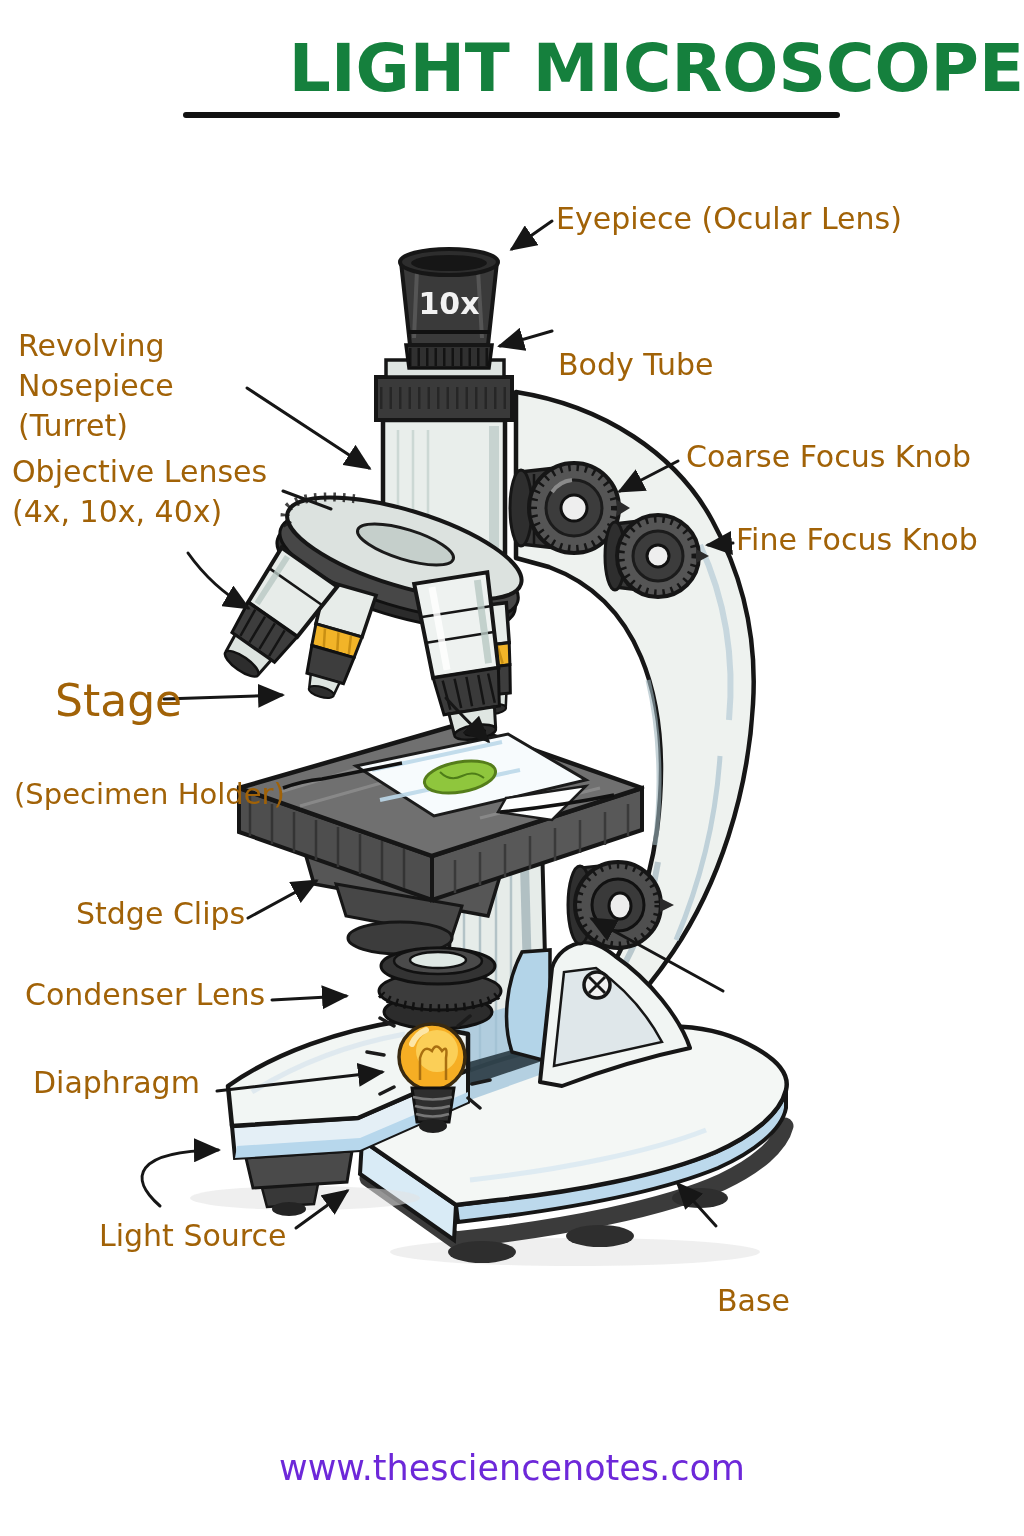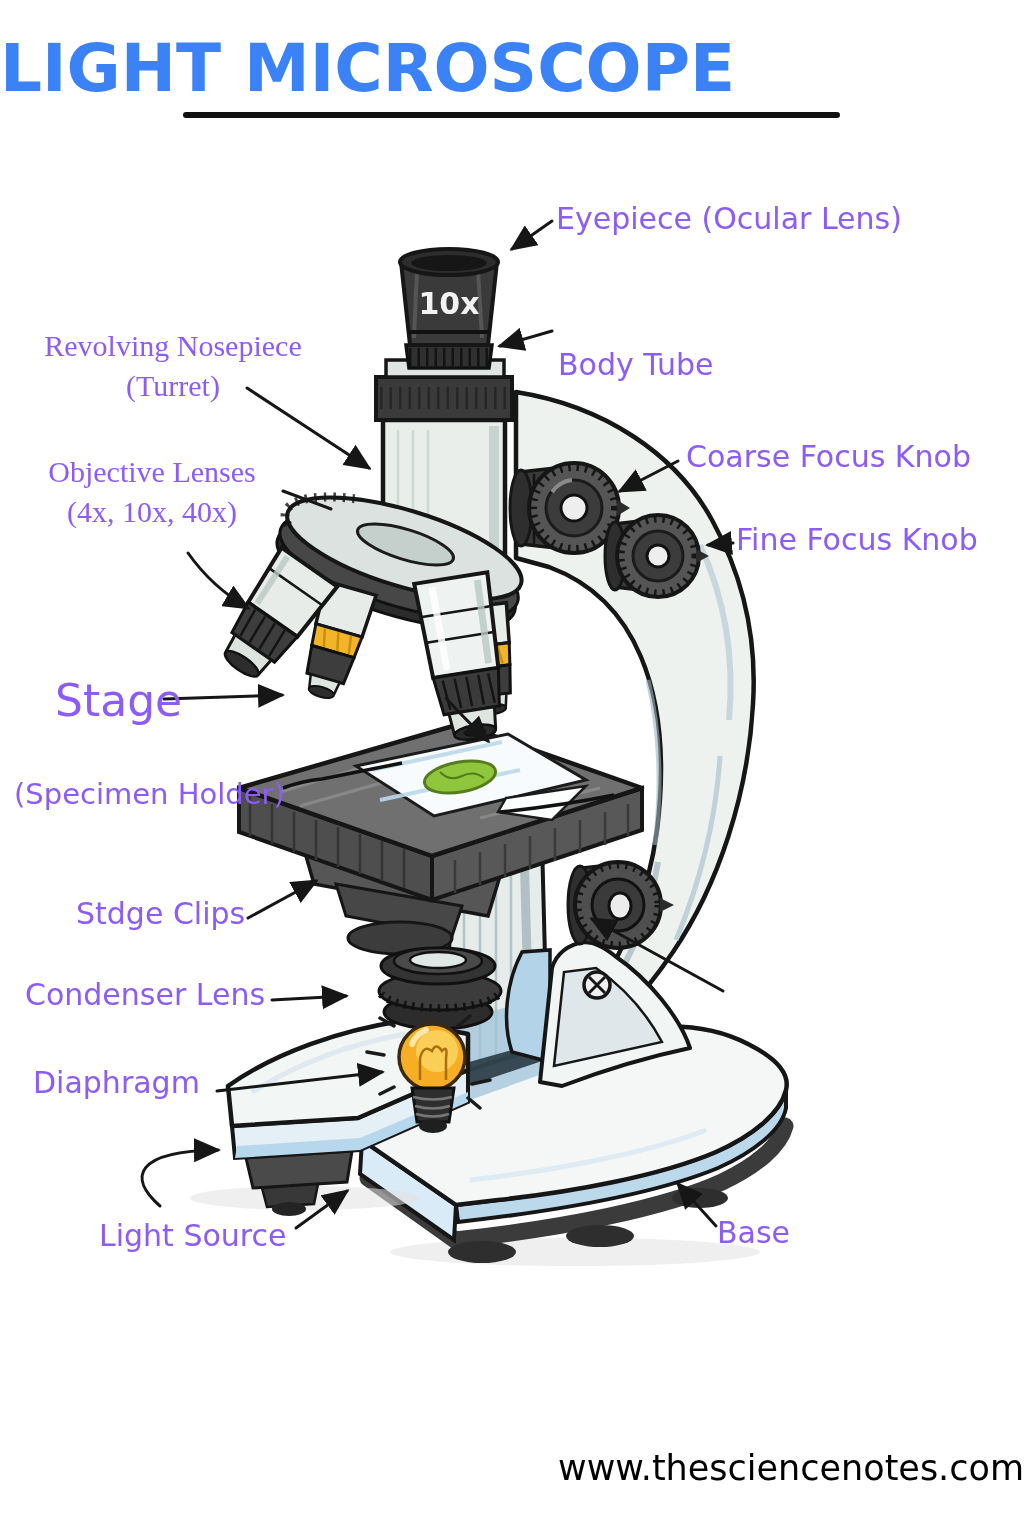--- a/index.html
+++ b/index.html
@@ -1,24 +1,24 @@
 <!DOCTYPE html>
 <html><head>
 <meta charset="utf-8">
 <style>
   html,body{margin:0;padding:0;background:#ffffff;}
   #canvas{position:relative;width:1024px;height:1536px;background:#ffffff;overflow:hidden;
           font-family:"DejaVu Sans",sans-serif;color:#1b1b1b;}
-  .lbl{position:absolute;font-size:30px;line-height:1.15;color:#8b5cf6;white-space:nowrap;}
-  .lbl.center{text-align:center;white-space:normal;line-height:40px;font-family:Liberation Serif, serif;}
-  #title{position:absolute;left:0;right:0;top:30px;text-align:left;
-         font-size:66px;font-weight:bold;letter-spacing:0px;color:#3b82f6;}
+  .lbl{position:absolute;font-size:30px;line-height:1.15;color:#a16207;white-space:nowrap;}
+  .lbl.center{white-space:normal;line-height:40px;}
+  #title{position:absolute;left:0;right:0;top:30px;text-align:right;
+         font-size:66px;font-weight:bold;letter-spacing:0px;color:#15803d;}
   #title-underline{position:absolute;left:183px;top:112px;width:657px;height:6px;
          background:#111;border-radius:3px;}
-  #footer{position:absolute;left:0;right:0;top:1448px;text-align:right;font-size:35px;color:#000000;}
+  #footer{position:absolute;left:0;right:0;top:1448px;text-align:center;font-size:35px;color:#6d28d9;}
   svg{position:absolute;left:0;top:0;}
   .stage1{font-size:44px;}
   .stage2{font-size:29px;}
 </style>
 </head>
 <body>
 
 <div id="canvas">
 
   <div id="title">LIGHT MICROSCOPE</div>
@@ -257,16 +257,16 @@
   <div class="lbl center" style="left:12px;top:452px;width:280px;">
     <span style="display:block;">Objective Lenses</span>
     <span style="display:block;">(4x, 10x, 40x)</span>
   </div>
   <div class="lbl stage1" style="left:55px;top:676px;">Stage</div>
   <div class="lbl stage2" style="left:14px;top:731px;margin-top:47px;">(Specimen Holder)</div>
   <div class="lbl" style="left:76px;top:897px;">Stdge Clips</div>
   <div class="lbl" style="left:25px;top:978px;">Condenser Lens</div>
   <div class="lbl" style="left:33px;top:1066px;">Diaphragm</div>
   <div class="lbl" style="left:99px;top:1219px;text-align:center;">Light Source</div>
-  <div class="lbl" style="left:717px;top:1216px;">Base</div>
+  <div class="lbl" style="left:717px;top:1284px;">Base</div>
 
   <div id="footer">www.thesciencenotes.com</div>
 </div>
 
 </body></html>

